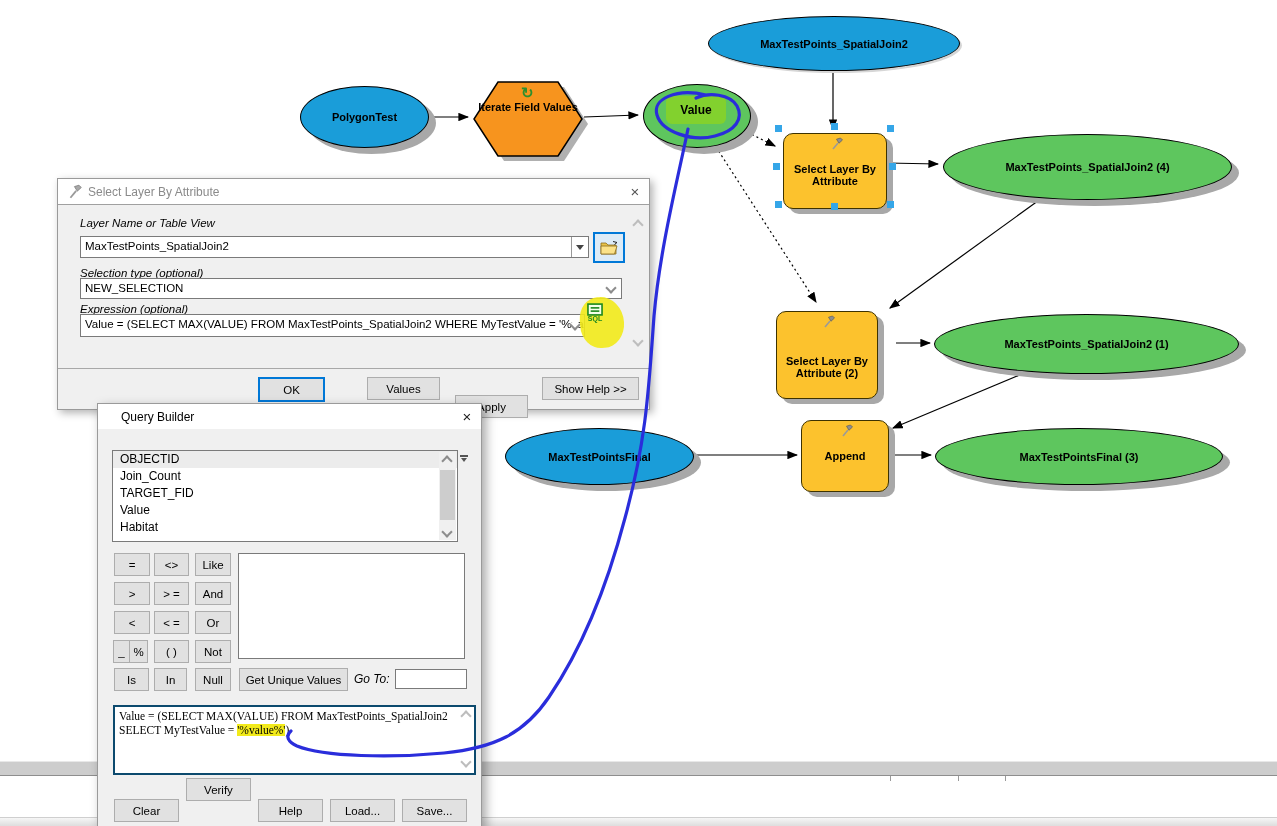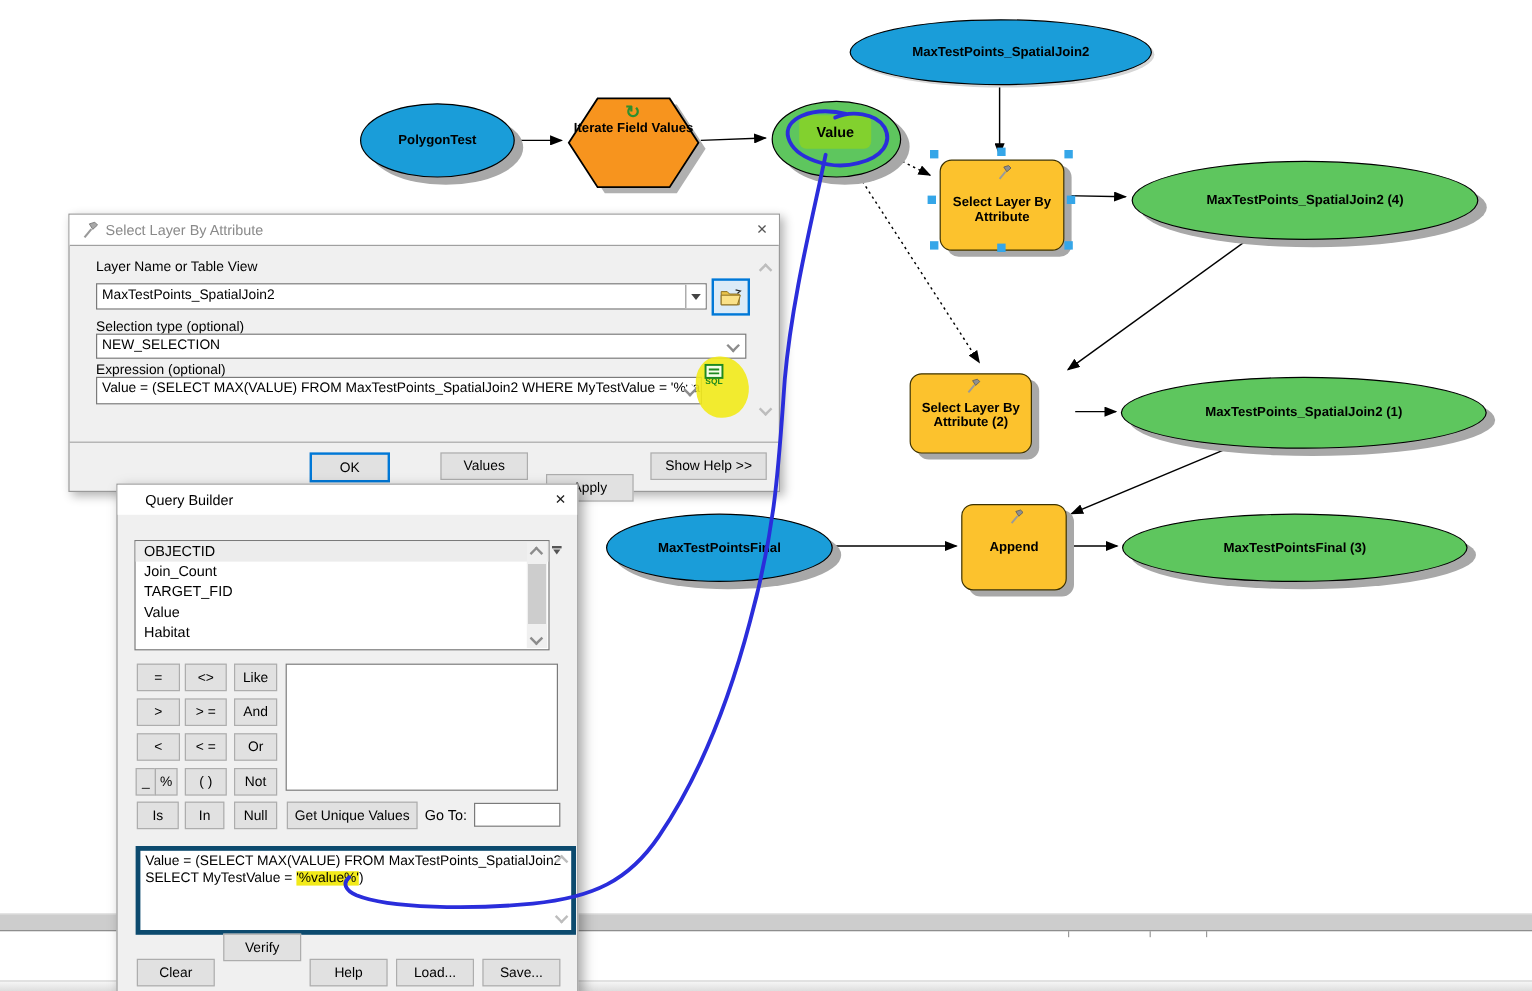--- a/index.html
+++ b/index.html
@@ -23,42 +23,42 @@
 
   
   svg.layer{position:absolute;left:0;top:0;z-index:1;pointer-events:none;}
   svg.pen{z-index:9;}
 
   
   .dialog{position:absolute;background:#f0f0f0;border:1px solid #9a9a9a;}
   .titlebar{position:absolute;left:0;top:0;right:0;height:25px;background:#ffffff;}
   .title-text{position:absolute;font-size:12px;}
   .close-x{position:absolute;font-size:15px;color:#555;width:20px;text-align:center;cursor:default;}
-  .label{position:absolute;font-size:11.5px;color:#000;}
+  .label{position:absolute;font-size:11.5px;color:#000;font-style:italic;}
   .combo{position:absolute;background:#fff;border:1px solid #7a7a7a;font-size:11.5px;
          white-space:nowrap;overflow:hidden;line-height:18px;padding-left:4px;color:#000;}
   .dd-btn{position:absolute;right:0;top:0;bottom:0;width:16px;border-left:1px solid #999;
           display:flex;align-items:center;justify-content:center;background:#fff;}
   .tri-down{width:0;height:0;border-left:4px solid transparent;border-right:4px solid transparent;
             border-top:5px solid #444;}
   .chev{display:inline-block;width:6px;height:6px;border-right:2px solid #8c8c8c;
         border-bottom:2px solid #8c8c8c;}
   .chev.up{transform:rotate(-135deg);}
   .chev.down{transform:rotate(45deg);}
   .chev.light{border-color:#bdbdbd;}
   .btn{position:absolute;background:#e1e1e1;border:1px solid #adadad;font-size:11.5px;
        display:flex;align-items:center;justify-content:center;color:#000;}
   .btn.default{border:2px solid #0078d7;}
   .listbox{position:absolute;background:#fff;border:1px solid #7a7a7a;font-size:12px;}
   .list-item{height:17px;line-height:17px;padding-left:7px;white-space:nowrap;}
   .list-item.sel{background:#ececec;}
   .vscroll{position:absolute;top:1px;bottom:1px;right:1px;width:17px;background:#f0f0f0;}
   .vthumb{position:absolute;left:1px;right:1px;background:#cdcdcd;}
-  .sqlarea{position:absolute;background:#fff;border:4px solid #0c4a6e;font-size:11.5px;
-           line-height:14px;padding:2px 4px;color:#000;}
+  .sqlarea{position:absolute;background:#fff;border:2px solid #0c4a6e;font-size:11.5px;
+           line-height:14px;padding:2px 4px;color:#000;font-family:Liberation Serif, serif;}
   .hl{background:#f2ea1a;}
   .blob{position:absolute;background:#f2ea1a;opacity:0.9;border-radius:45% 55% 50% 48%;
         transform:rotate(-4deg);}
   .sqlbtn{position:absolute;display:flex;flex-direction:column;align-items:center;z-index:2;}
   .sqltxt{font-size:7px;font-weight:bold;color:#1f8a1f;margin-top:-1px;letter-spacing:0;}
   .goto-input{position:absolute;background:#fff;border:1px solid #7a7a7a;}
 
   
   .scrollstrip{position:absolute;left:0;width:1277px;top:761px;height:13px;background:#cdcdcd;
                border-top:1px solid #e8e8e8;border-bottom:1px solid #8e8e8e;z-index:0;}
@@ -135,21 +135,21 @@
     <div class="handle" style="left:105px;top:29px"></div>
     <div class="handle" style="left:-9px;top:67px"></div>
     <div class="handle" style="left:47px;top:69px"></div>
     <div class="handle" style="left:103px;top:67px"></div>
   </div>
 
   <div class="node ellipse green" style="left:943px;top:134px;width:287px;height:64px">
     <span>MaxTestPoints_SpatialJoin2 (4)</span>
   </div>
 
-  <div class="node tool" style="left:758px;top:311px;width:100px;height:62px;padding-top:3px">
+  <div class="node tool" style="left:776px;top:311px;width:100px;height:62px;padding-top:24px">
     <svg class="hammer" style="left:45px;top:3px" width="14" height="13" viewBox="0 0 14 13">
       <path d="M3 12 L8 6" stroke="#9a9a9a" stroke-width="1.6"></path>
       <path d="M6.5 2.2 L10.5 1 L12.5 3 L9 6.2 Z" fill="#8f8f8f" stroke="#5c5c5c" stroke-width="0.7"></path>
     </svg>
     <span>Select Layer By Attribute (2)</span>
   </div>
 
   <div class="node ellipse green" style="left:934px;top:314px;width:303px;height:58px">
     <span>MaxTestPoints_SpatialJoin2 (1)</span>
   </div>

